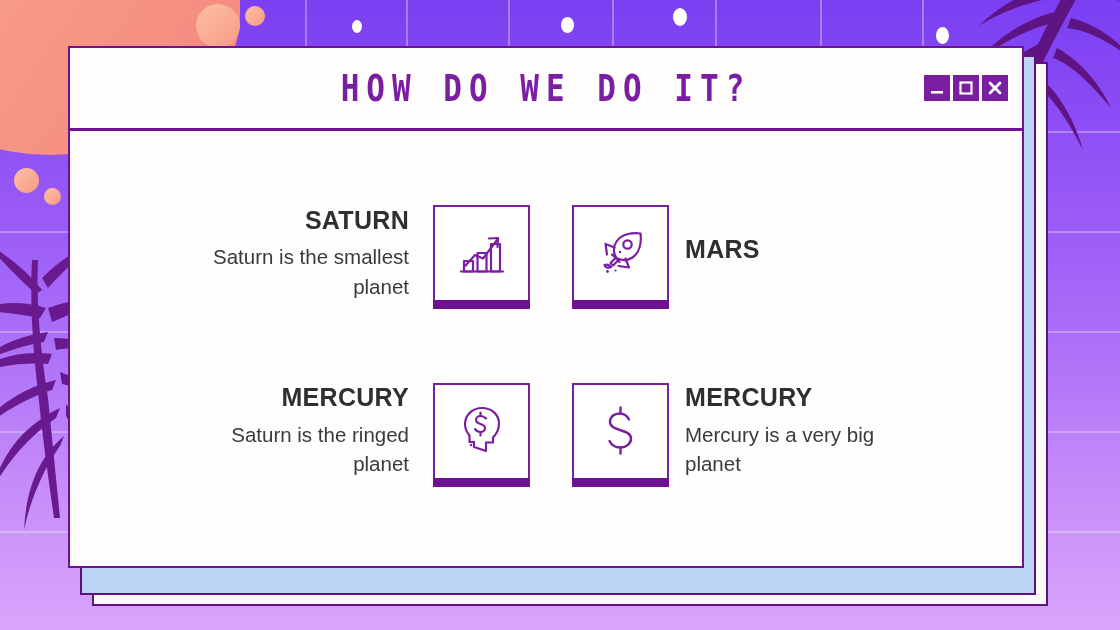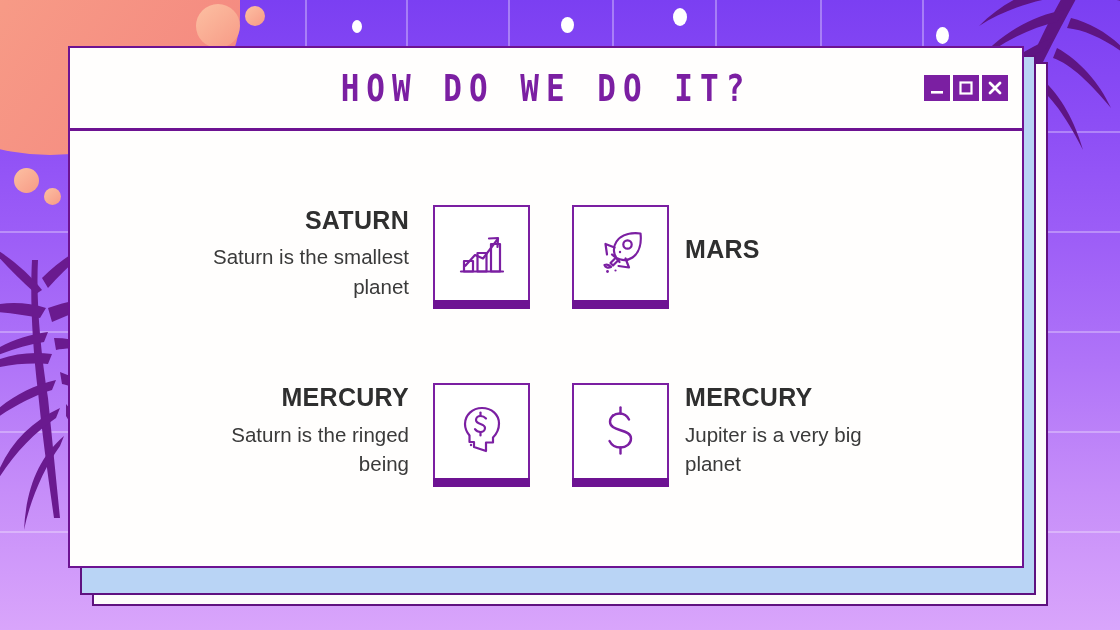--- a/index.html
+++ b/index.html
@@ -306,21 +306,21 @@
           </svg>
         </div>
         <div class="feature-text">
           <div class="feature-title">MARS</div>
         </div>
       </div>
 
       <div class="feature col-left">
         <div class="feature-text">
           <div class="feature-title">MERCURY</div>
-          <div class="feature-desc">Saturn is the ringed being</div>
+          <div class="feature-desc">Saturn is the ringed planet</div>
         </div>
         <div class="icon-box">
           <svg width="60" height="60" viewBox="0 0 60 60">
             <g fill="none" stroke="#7b1fa2" stroke-width="2.2" stroke-linecap="round" stroke-linejoin="round">
               <path d="M41 36.5 C45 32.5 47 27 47 22.5 C47 13.5 39.5 7 30 7 C20.5 7 13 14 13 23 C13 28 15 31.5 17.5 34.5 L17.5 41 L22 41 L22 46 L34 50 L34 41.5 L41 41.5 Z"></path>
               <path d="M34 17.5 C32.5 15.8 30.5 15 28.5 15 C26 15 24 16.6 24 19 C24 24 33 22 33 27 C33 29.4 31 31 28.5 31 C26.3 31 24.3 30 23 28.2"></path>
               <line x1="28.5" y1="11.5" x2="28.5" y2="15"></line>
               <line x1="28.5" y1="31" x2="28.5" y2="34.5"></line>
             </g>
             <circle cx="19" cy="44" r="1.2" fill="#7b1fa2"></circle>
@@ -334,20 +334,20 @@
             <g fill="none" stroke="#7b1fa2" stroke-width="2.4" stroke-linecap="round" stroke-linejoin="round">
               <path d="M38 18.5 C36 14.5 32.5 12.5 28.5 12.5 C23 12.5 19 16 19 20.8 C19 31 40 27.5 40 37.5 C40 42.5 35.5 46.5 29.5 46.5 C24.5 46.5 20.5 44 18.5 40"></path>
               <line x1="29.5" y1="6.5" x2="29.5" y2="12.5"></line>
               <line x1="29.5" y1="46.5" x2="29.5" y2="52.5"></line>
             </g>
             <circle cx="22" cy="14.5" r="1.3" fill="#7b1fa2"></circle>
           </svg>
         </div>
         <div class="feature-text">
           <div class="feature-title">MERCURY</div>
-          <div class="feature-desc">Jupiter is a very big planet</div>
+          <div class="feature-desc">Mercury is a very big planet</div>
         </div>
       </div>
 
     </div>
   </div>
 
 </div>
 
 </body></html>

